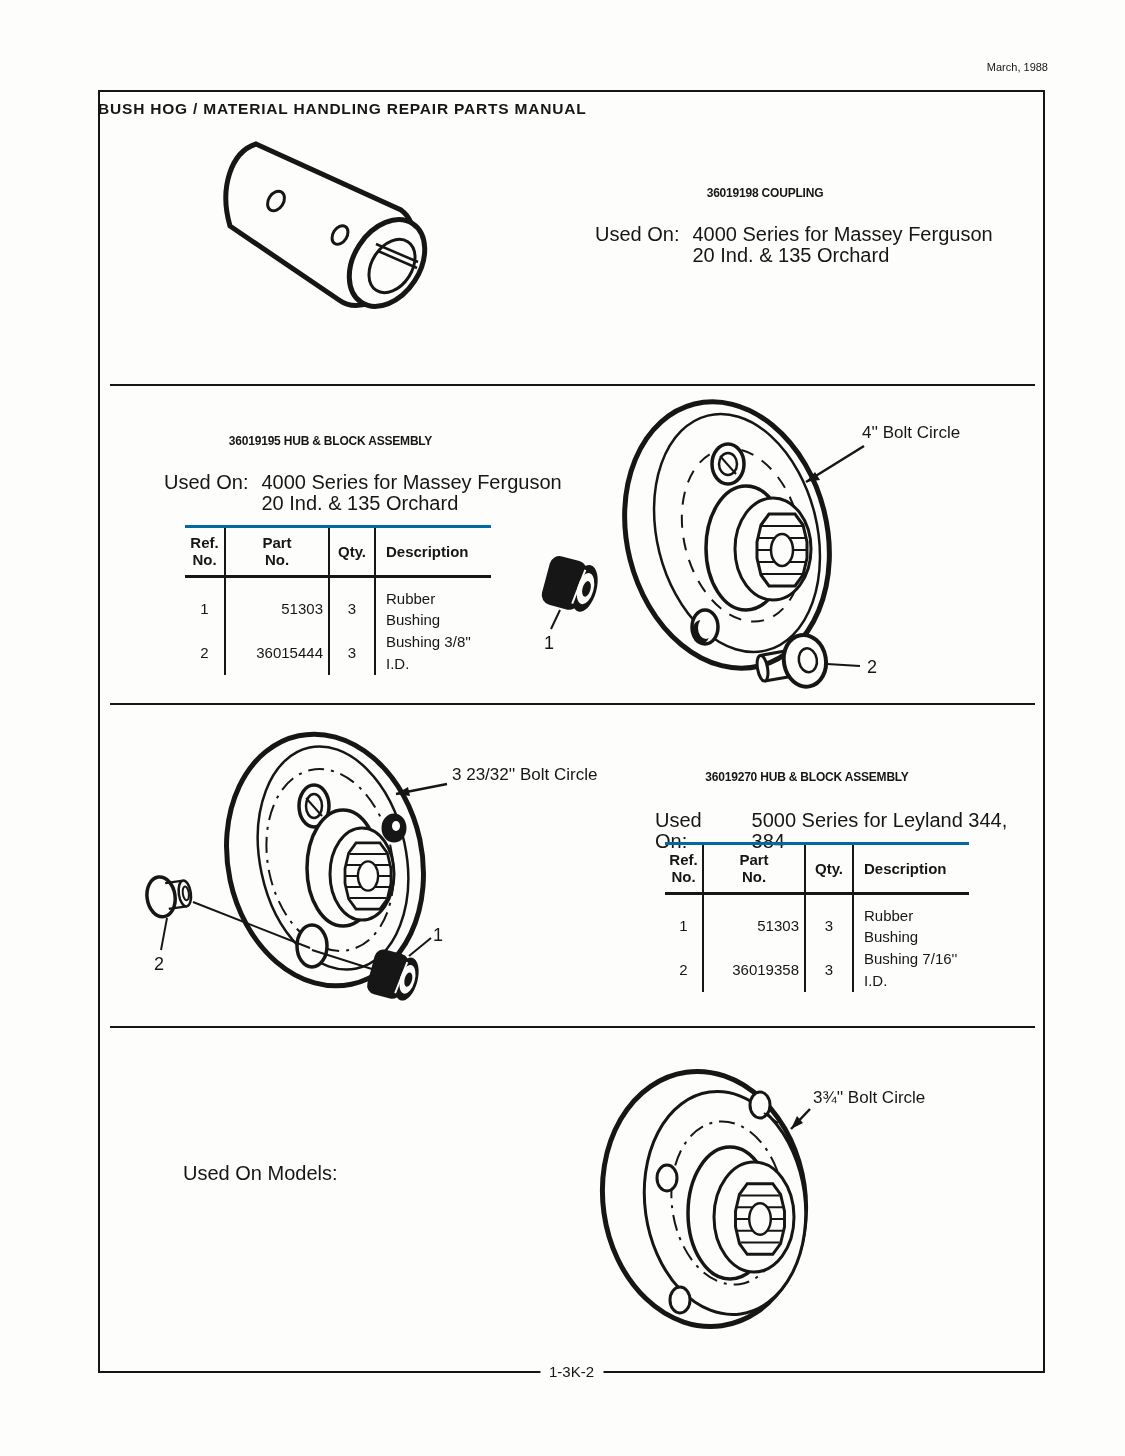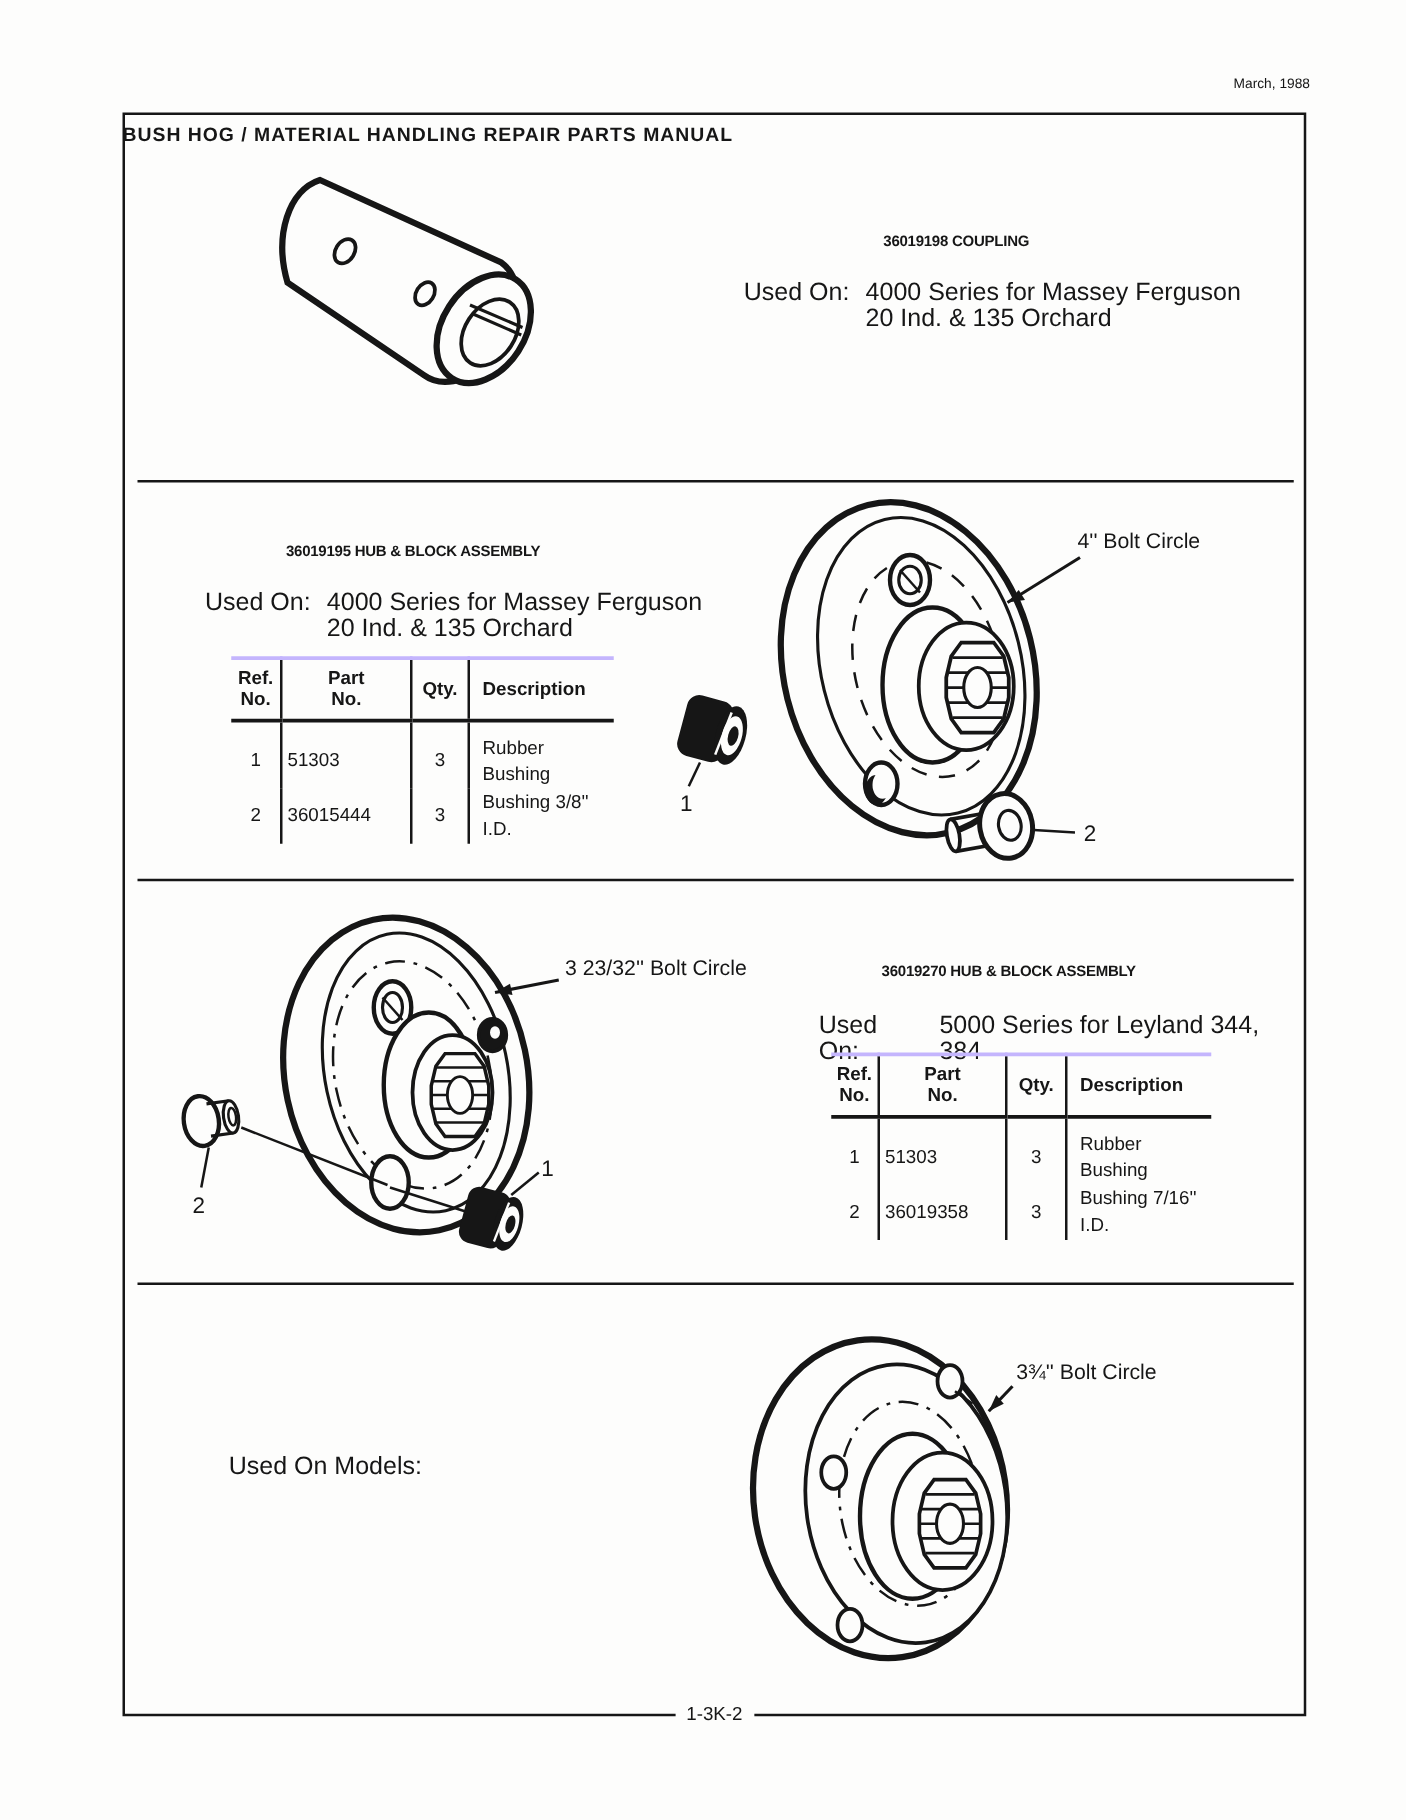--- a/index.html
+++ b/index.html
@@ -13,32 +13,32 @@
   .hdr-left { left:98px; top:61px; font-size:15.5px; font-weight:bold; letter-spacing:0.8px;margin-top:39px; }
   .hdr-right { right:77px; top:61px; font-size:11px; }
   .frame {
     position:absolute; left:98px; top:90px; width:943px; height:1279px;
     border:2px solid #161616;
   }
   .divider { position:absolute; left:10px; right:8px; height:2px; background:#161616; }
   .sec-title { font-size:12px; font-weight:bold; text-align:center; letter-spacing:-0.2px; }
   .used-on { display:flex; gap:13px; font-size:20px; line-height:21px; }
   .uo-lines { display:flex; flex-direction:column; }
-  .parts-table { position:absolute; border-collapse:collapse; table-layout:fixed; border-top:3px solid #c4b5fd; font-size:15px; }
+  .parts-table { position:absolute; border-collapse:collapse; table-layout:fixed; border-top:3px solid #0369a1; font-size:15px; }
   .parts-table th, .parts-table td { border-right:2px solid #161616; padding:0 4px; }
   .parts-table th:last-child, .parts-table td:last-child { border-right:none; }
   .parts-table th {
     border-bottom:3px solid #161616; font-weight:bold; white-space:pre-line;
     line-height:1.15; padding:6px 4px; text-align:center; vertical-align:middle;
   }
   .parts-table th:last-child { text-align:left; padding-left:10px; }
   .parts-table tbody tr:first-child td { padding-top:10px; }
   .parts-table td { line-height:1.45; }
   .parts-table td.c-ref { text-align:center; }
-  .parts-table td.c-part { padding-right:20px; }
+  .parts-table td.c-part { text-align:right; padding-right:5px; }
   .parts-table td.c-qty { text-align:center; }
   .parts-table td.c-desc { text-align:left; padding-left:10px; }
   .footer-num {
     position:absolute; left:50%; bottom:-12px; transform:translateX(-50%);
     background:#fdfdfc; padding:0 9px; font-size:15px; line-height:22px;
   }
   svg { font-family:"Liberation Sans","DejaVu Sans",sans-serif; }
   svg text { fill:#161616; }
   .callout-text { font-size:17px; }
   .ref-num { font-size:18px; }

